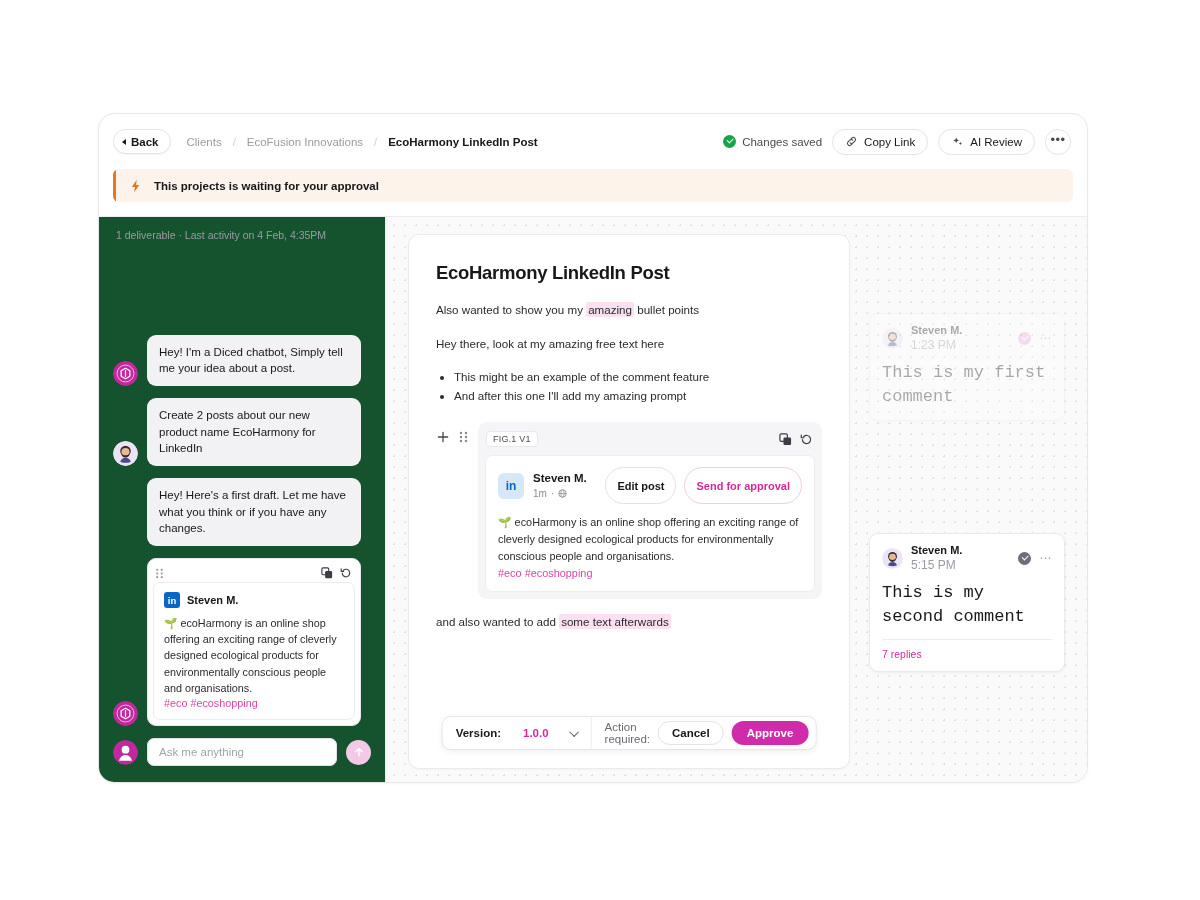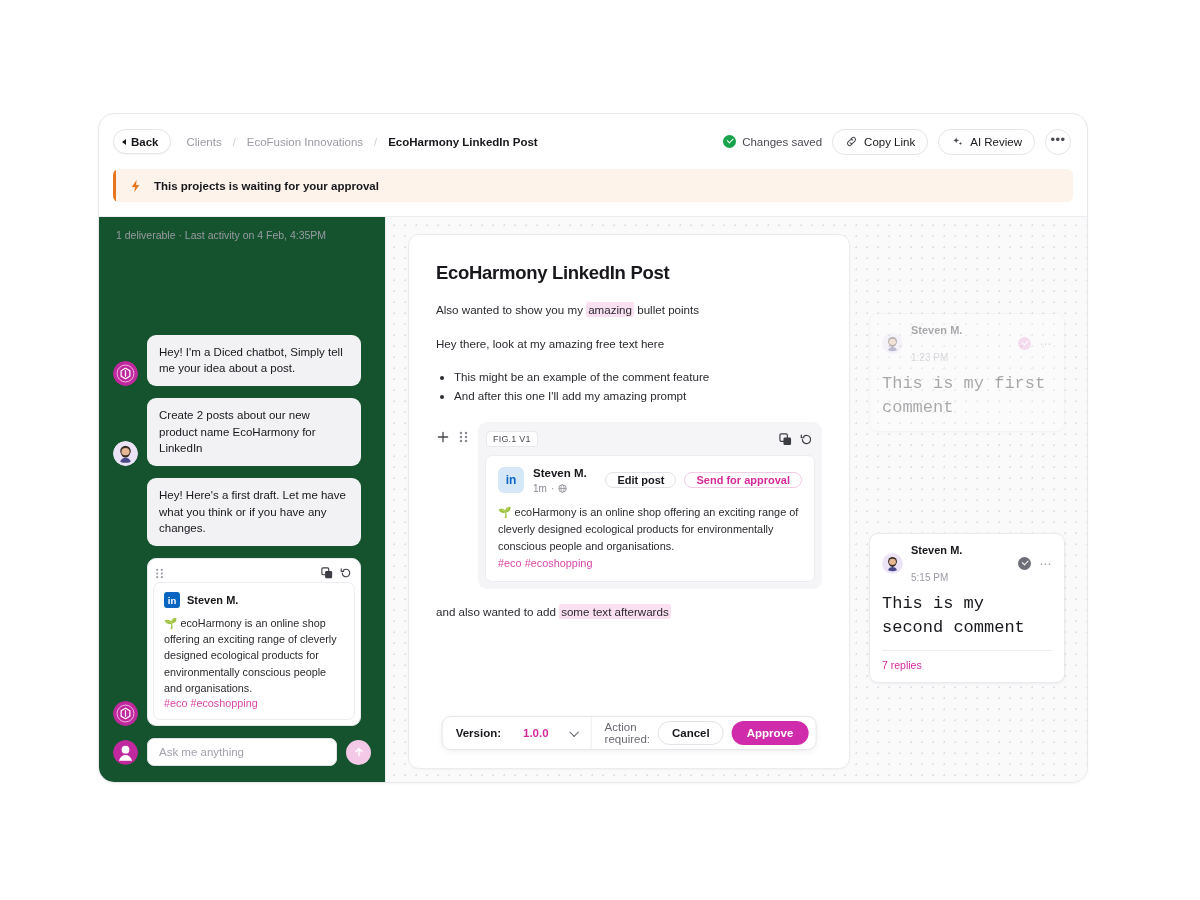--- a/index.html
+++ b/index.html
@@ -245,21 +245,21 @@
     width: 26px; height: 26px; border-radius: 6px;
     background: #d6e7f7; color: #0a66c2; flex: none;
     display: flex; align-items: center; justify-content: center;
     font-size: 12px; font-weight: 700;
   }
   .embed-name { font-size: 11.5px; font-weight: 700; color: #17171c; line-height: 1.2; }
   .embed-sub { font-size: 10px; color: #8a8a94; display: flex; align-items: center; gap: 4px; margin-top: 2px;}
   .globe { width: 9px; height: 9px; }
   .embed-actions { margin-left: auto; display: flex; align-items: center; gap: 8px; }
   .btn-outline {
-    height: 16px; padding: 0 11px;
+    height: 37px; padding: 0 11px;
     border: 1px solid #e2e2e8; border-radius: 20px;
     background: #fff; font-size: 11px; font-weight: 700; color: #17171c;
     cursor: pointer; white-space: nowrap;
     font-family: "Liberation Sans", sans-serif;
   }
   .btn-outline.pink { color: #d62a9a; border-color: #f3cbe6; }
   .embed-body { font-size: 10.9px; line-height: 1.55; color: #2a2a30; margin-top: 10px; }
   .embed-tags { font-size: 10.9px; color: #d946a6; margin-top: 2px; }
   .doc-p-after { font-size: 11.6px; color: #2a2a30; margin-top: 16px; }
 
@@ -311,21 +311,21 @@
     background: #fff;
     border: 1px solid #eaeaee;
     border-radius: 9px;
     padding: 10px 12px 11px 12px;
     box-shadow: 0 1px 3px rgba(16,18,30,.05);
   }
   .comment-card.dim { opacity: .36; }
   .c-head { display: flex; align-items: center; gap: 8px; }
   .c-avatar { width: 21px; height: 21px; border-radius: 50%; flex: none; }
   .c-name { font-size: 11px; font-weight: 700; color: #17171c; line-height: 1.2; }
-  .c-time { font-size: 10px; color: #9a9aa4; margin-top: 15px; }
+  .c-time { font-size: 12px; color: #9a9aa4; margin-top: 1px; }
   .c-actions { margin-left: auto; display: flex; align-items: center; gap: 8px; }
   .c-resolve {
     width: 13px; height: 13px; border-radius: 50%;
     background: #6e6e78; position: relative; flex: none;
   }
   .c-resolve.pink { background: #eda7d6; }
   .c-resolve::after {
     content: ""; position: absolute;
     left: 3.4px; top: 3.1px; width: 5.2px; height: 2.6px;
     border-left: 1.5px solid #fff; border-bottom: 1.5px solid #fff;

